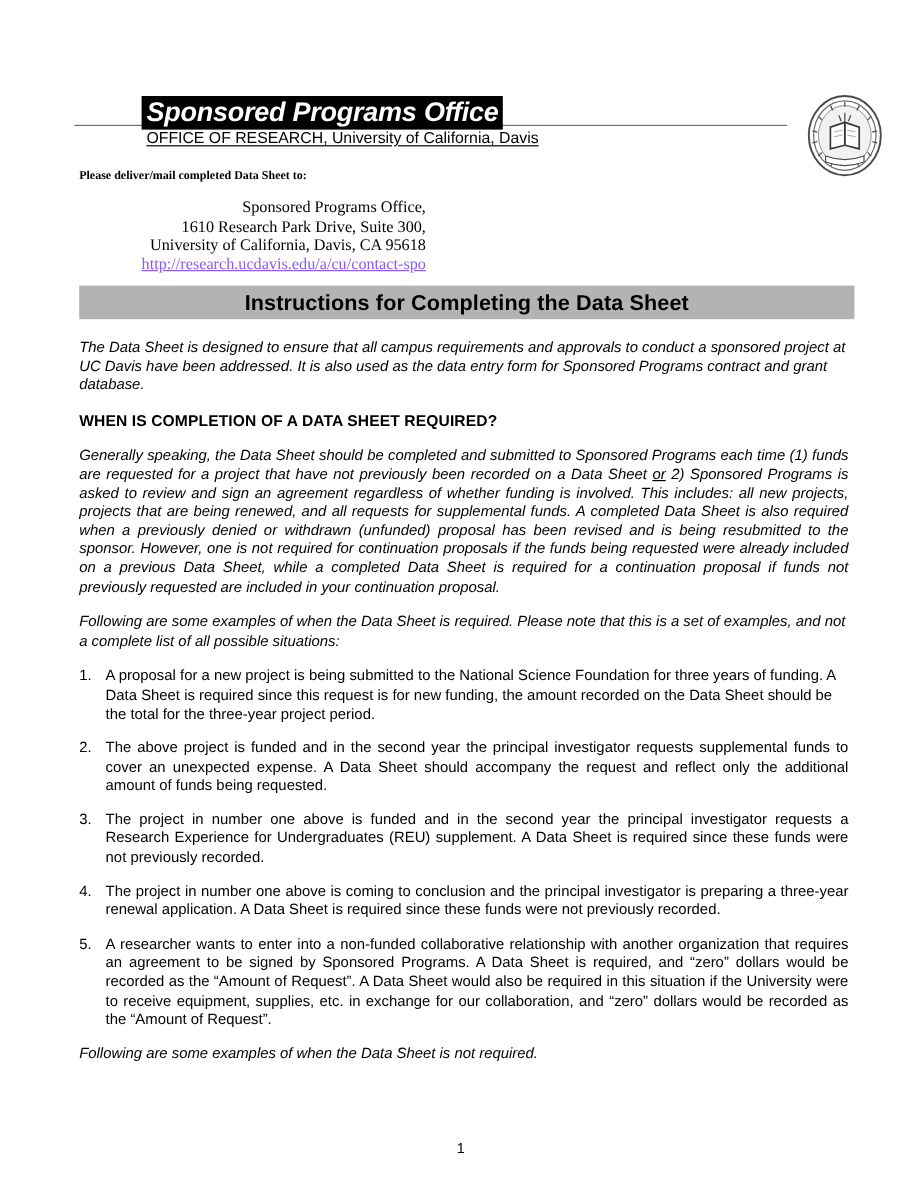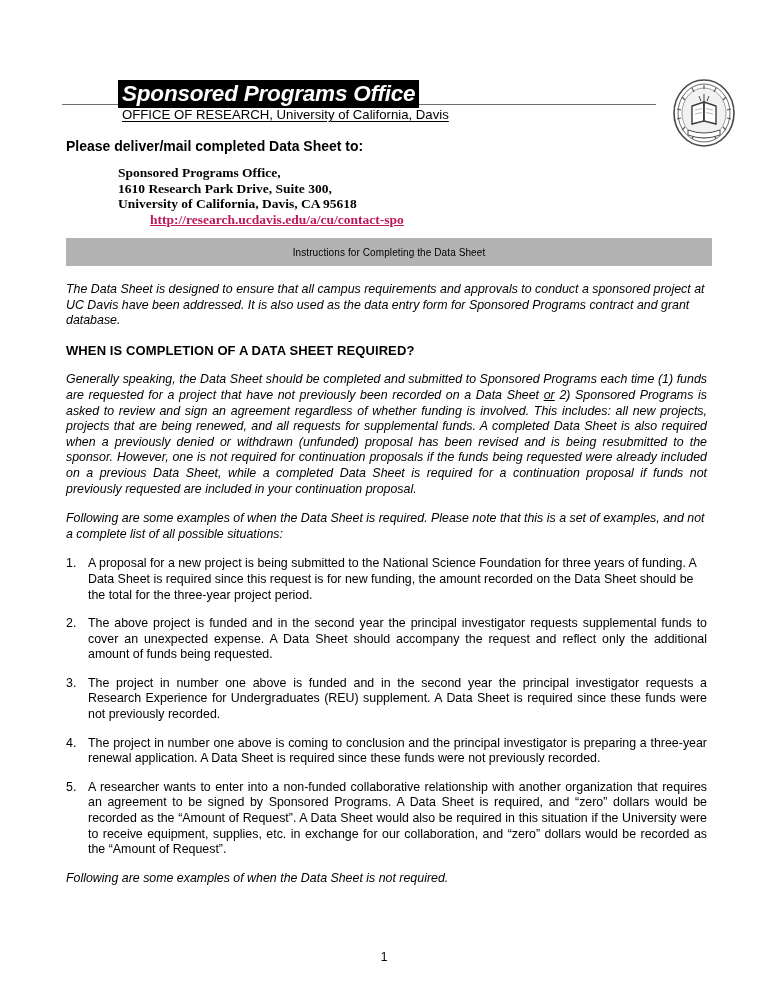--- a/index.html
+++ b/index.html
@@ -73,60 +73,60 @@
     top: 78px;
     width: 64px;
     height: 70px;
   }
 
   
   .deliver-line {
     position: absolute;
     left: 66px;
     top: 138px;
-    font-family: Liberation Sans, sans-serif;
-    font-weight: bold;
-    font-size: 14px;
+    font-family: Liberation Serif, serif;
+    font-weight: bold;
+    font-size: 10px;
     line-height: 17px;
     white-space: nowrap;
   }
 
   .address {
     position: absolute;
     left: 118px;
     top: 165px;
     font-family: "Liberation Serif", serif;
-    font-weight: bold;
+    font-weight: normal;
     font-size: 13.5px;
     line-height: 15.5px;
+    text-align: right;
   }
   .address div {
     white-space: nowrap;
   }
   .address a {
-    color: #be185d;
+    color: #8b5cf6;
     text-decoration: underline;
-    margin-left: 32px;
   }
 
   
   .banner {
     position: absolute;
     left: 66px;
     top: 238px;
     width: 646px;
     height: 28px;
     background: #b3b3b3;
     display: flex;
     align-items: center;
     justify-content: center;
   }
   .banner-text {
-    font-size: 10px;
-    font-weight: normal;
+    font-size: 18px;
+    font-weight: bold;
     color: #000000;
     letter-spacing: 0.1px;
   }
 
   
   .body {
     position: absolute;
     left: 66px;
     top: 282px;
     width: 641px;

